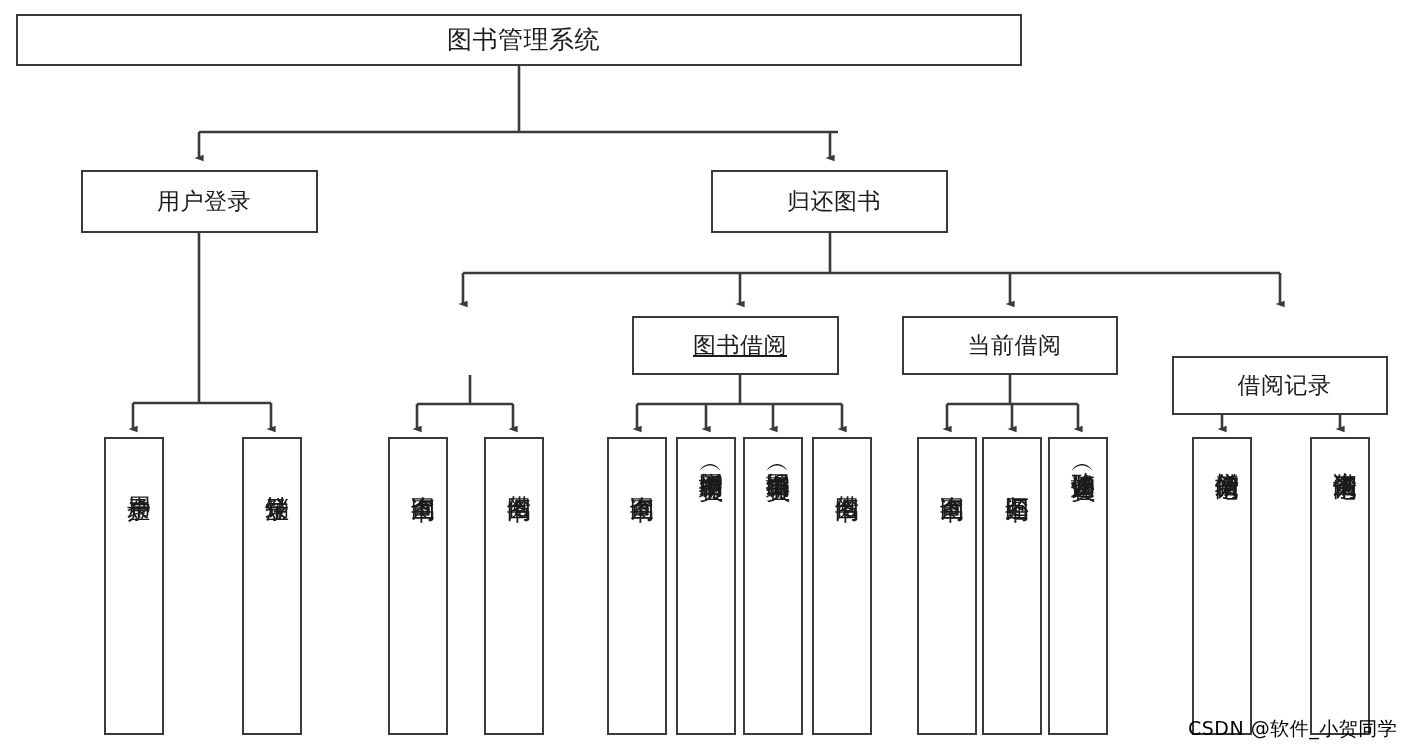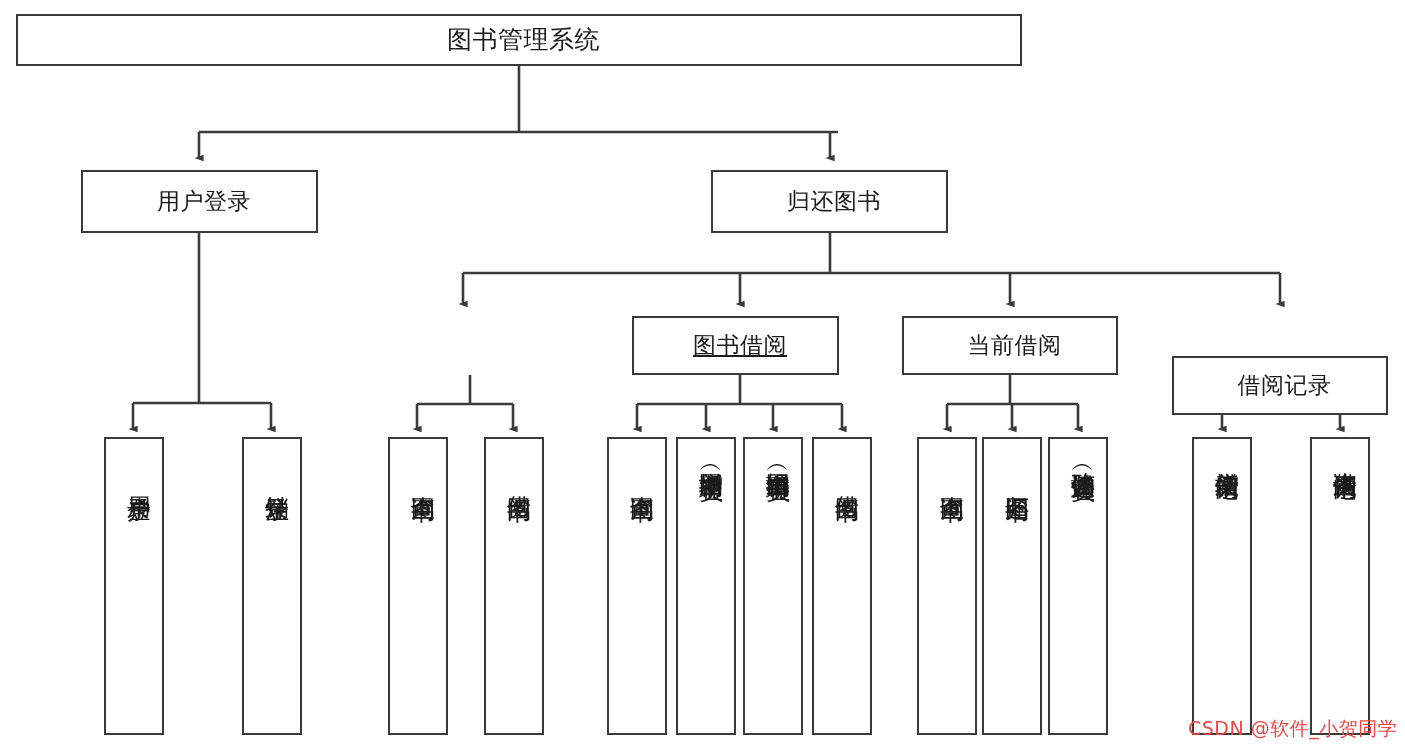--- a/index.html
+++ b/index.html
@@ -56,21 +56,21 @@
     line-height: 1.12;
     letter-spacing: 1px;
     white-space: nowrap;
   }
   .node.vert.tall-text {
     padding-top: 14px;
   }
   #root-node .lbl { font-size: 25px; }
   .watermark {
     position: absolute;
-    color: #ef4444;
+    color: #000000;
     font-size: 19px;
     letter-spacing: 0.5px;
     white-space: nowrap;
     pointer-events: none;
   }
 </style>
 </head>
 <body>
 
 <div id="canvas">

